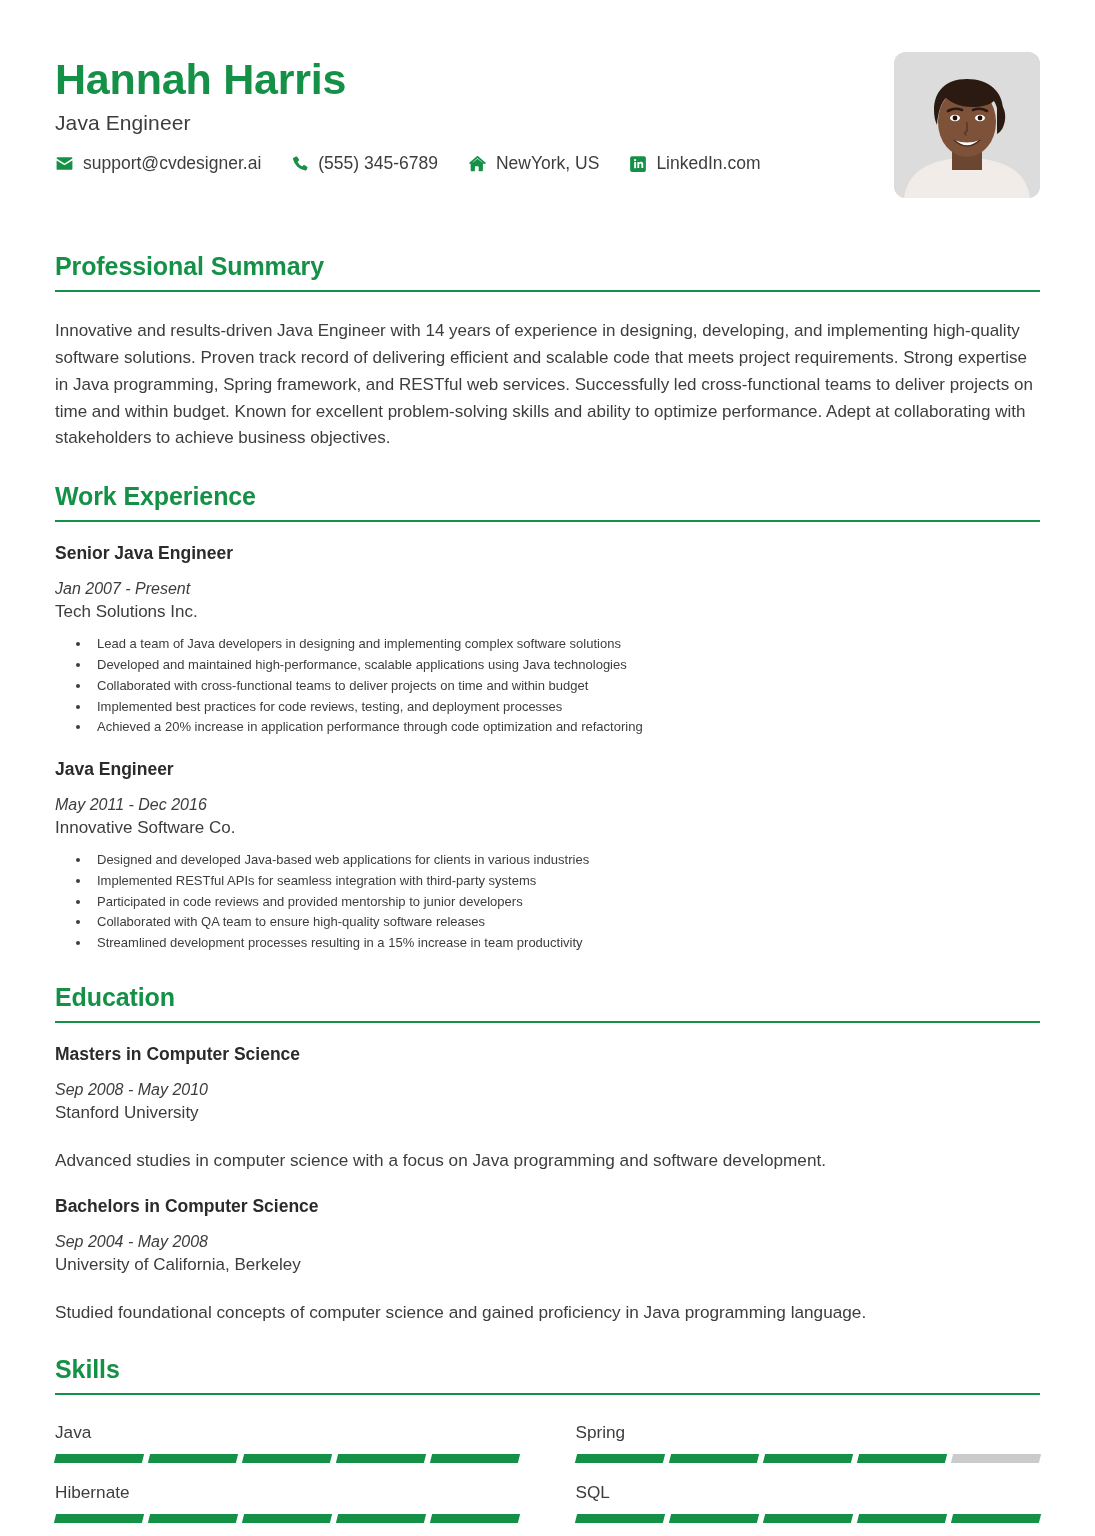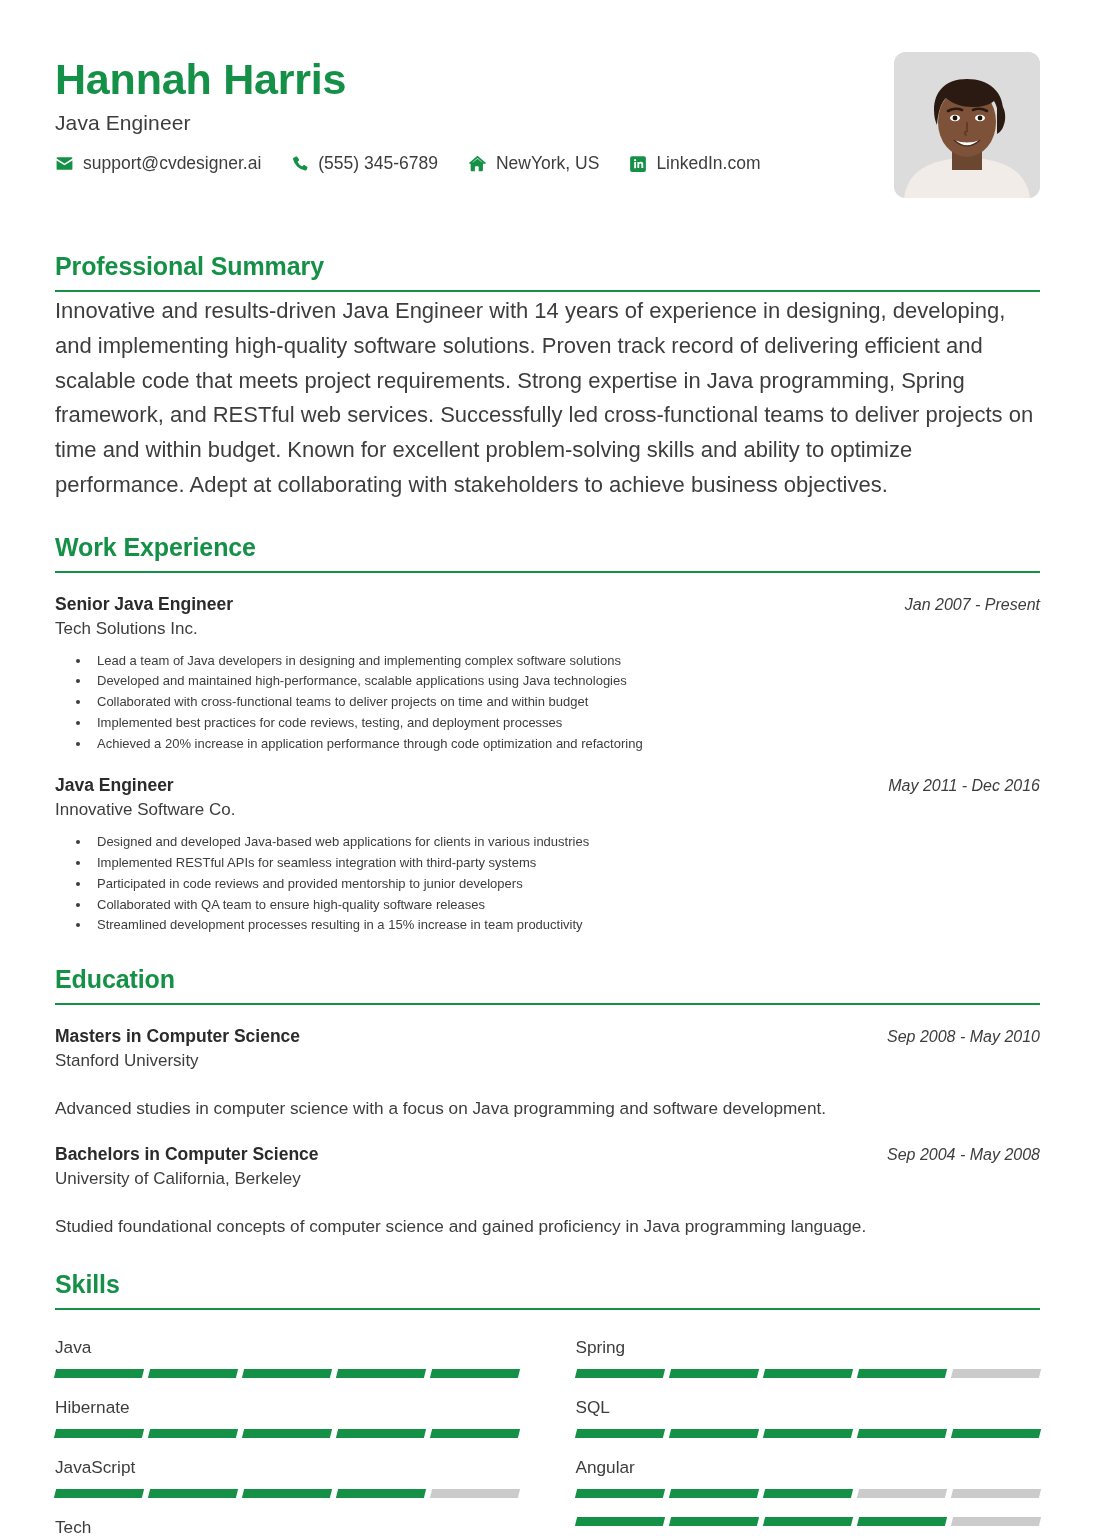--- a/index.html
+++ b/index.html
@@ -100,36 +100,37 @@
     padding-bottom: 9px;
   }
 
   .section-rule {
     height: 2px;
     background: #159147;
     width: 100%;
   }
 
   .summary-text {
-    font-size: 22px;
+    font-size: 17px;
     line-height: 1.58;
     color: #3d3d3d;
-    margin-top: 2px;
+    margin-top: 26px;
     text-align: left;
   }
 
   
   .entry { margin-top: 22px; }
   .entry:first-of-type { margin-top: 21px; }
 
   .entry-head {
     display: flex;
     align-items: baseline;
     justify-content: space-between;
     gap: 16px;
+    flex-direction: column;
   }
 
   .entry-role {
     font-size: 17.5px;
     font-weight: bold;
     color: #2b2b2b;
   }
 
   .entry-date {
     font-size: 16px;

